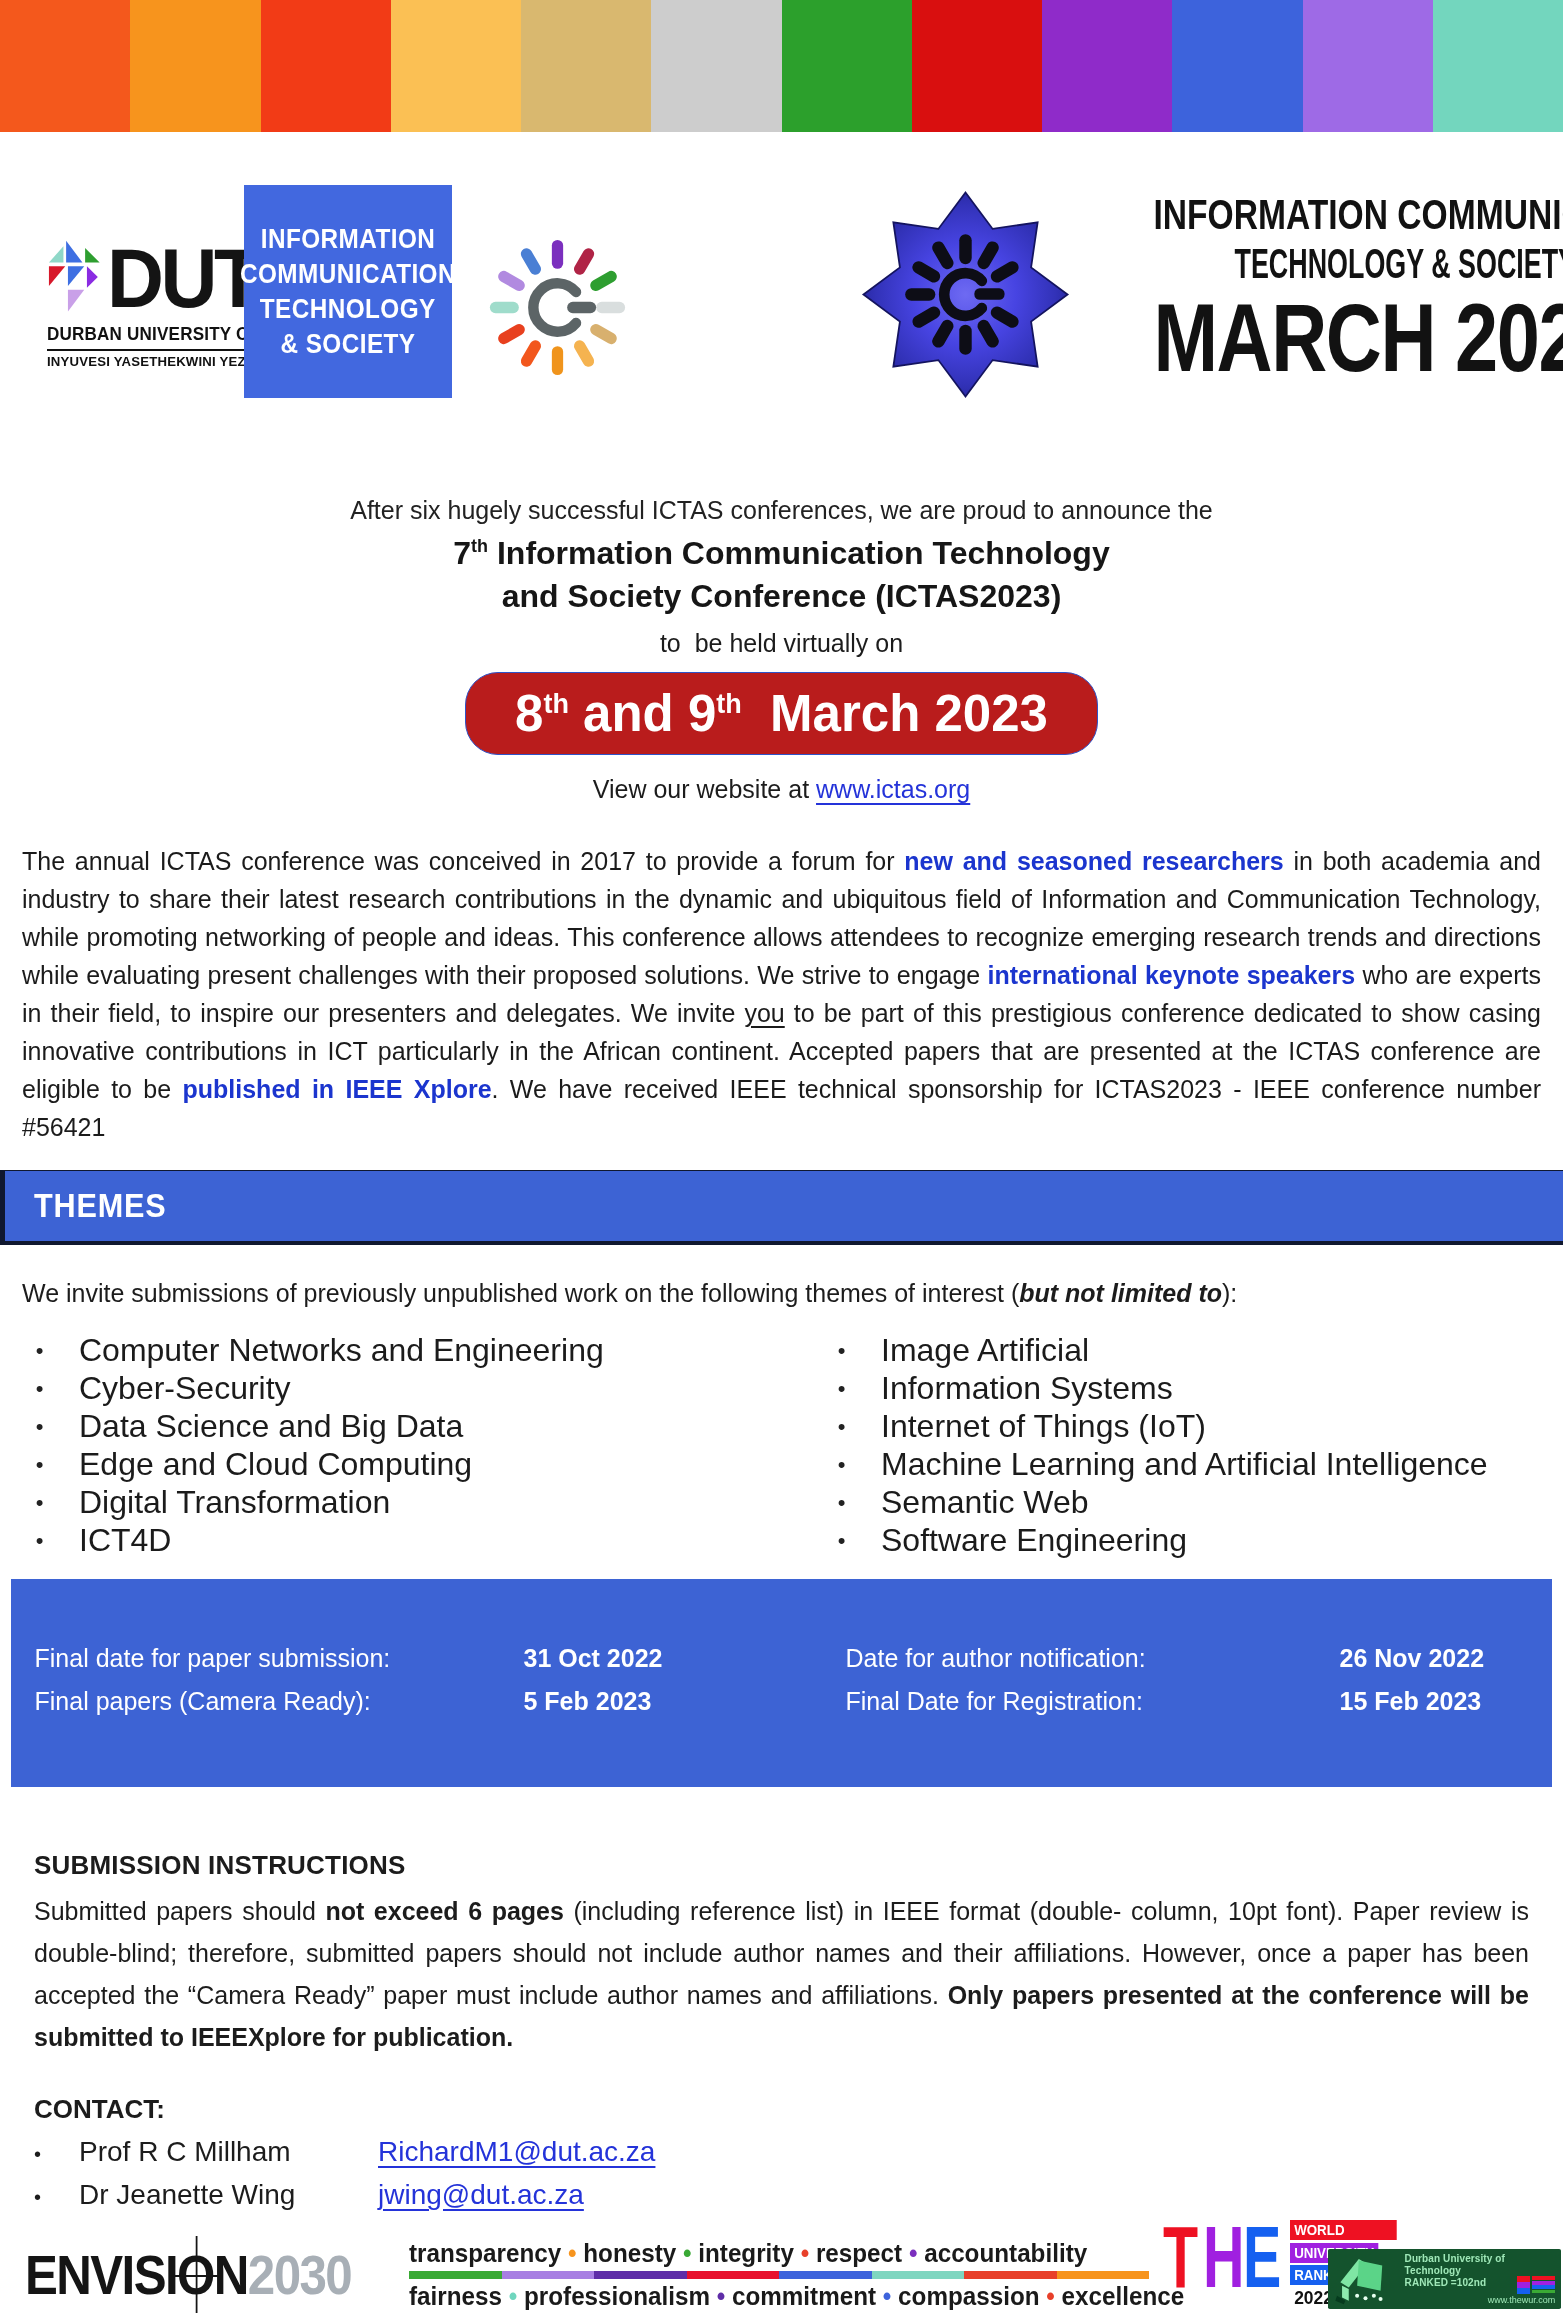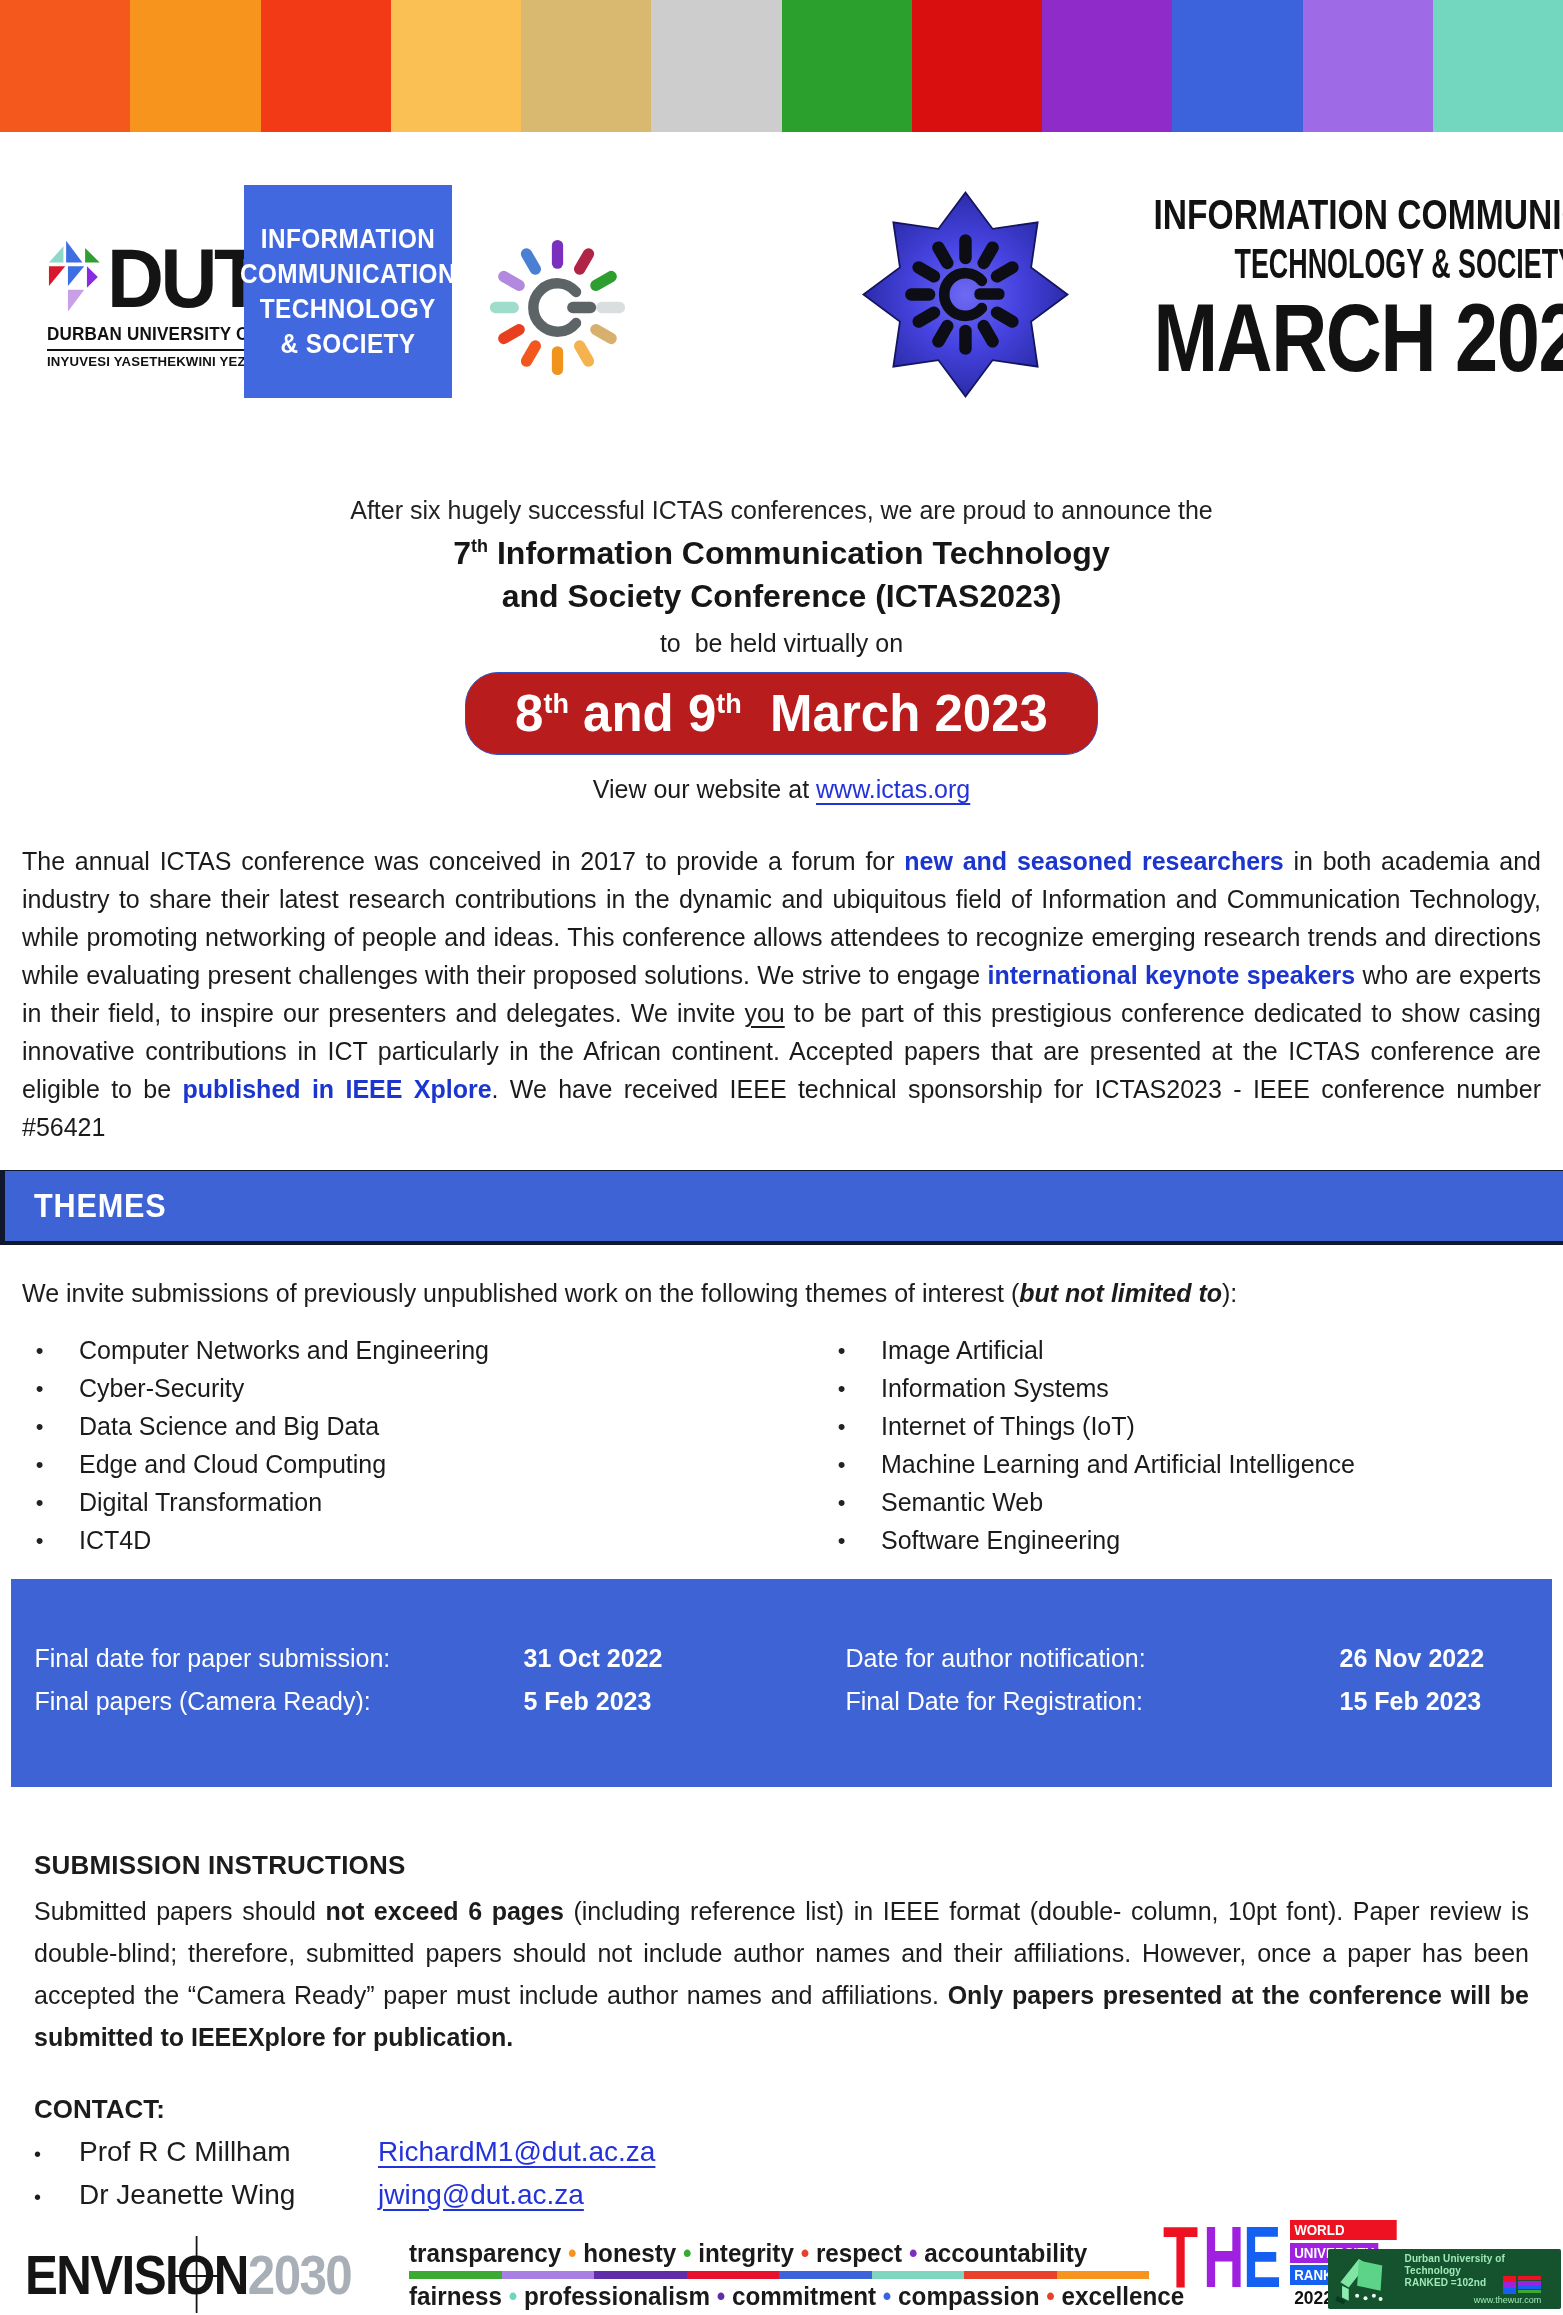--- a/index.html
+++ b/index.html
@@ -57,21 +57,21 @@
   
   .themes-bar{margin-top:23.5px;height:70px;background:#3D63D4;border-left:5.4px solid #10182F;
               border-bottom:4.5px solid #10182F;border-top:1.8px solid #10182F;
               display:flex;align-items:center;}
   .themes-bar span{color:#fff;font-size:34px;font-weight:700;letter-spacing:0.9px;margin-left:29px;
                    transform:scaleX(.9);transform-origin:left center;}
   .themes-intro{margin:34px 22px 0 22px;font-size:25px;}
   .themes-cols{display:flex;margin-top:23.5px;margin-left:34px;}
   .t-col{width:802px;}
   .t-col.right{width:auto;}
-  .theme-item{position:relative;padding-left:45px;font-size:25px;line-height:38px;color:#1b1b1b;}
+  .theme-item{position:relative;padding-left:45px;font-size:32px;line-height:38px;color:#1b1b1b;}
   .theme-item::before{content:"\2022";position:absolute;left:1.8px;top:0.9px;font-size:22px;color:#222;}
 
   
   .dates-banner{margin:20px 11px 0 11px;height:208px;background:#3D63D4;display:flex;
                 box-sizing:border-box;padding-top:58px;color:#fff;}
   .dcol{margin-left:23.5px;width:811px;}
   .dcol.right{width:auto;margin-left:0;}
   .drow{display:flex;font-size:25px;line-height:43px;}
   .dlabel{width:452px;}
   .dcol.right .dlabel{width:457px;}
@@ -115,21 +115,21 @@
       transform:scaleX(.92);transform-origin:left center;white-space:nowrap;}
   .ts.w{background:#EE1122;width:107px;}
   .ts.u{background:#A020E0;width:87px;}
   .ts.r{background:#1560F0;width:74px;}
   .ts.y{background:transparent;color:#111;font-size:19px;padding-left:4.5px;}
   .dut-badge{position:absolute;right:1.8px;bottom:7.2px;width:233px;height:60px;background:#14532D;
              border-radius:1.8px;box-sizing:border-box;padding:4.5px 7.2px 3.6px 5.4px;overflow:hidden;}
   .db-art{position:absolute;left:3.6px;top:1.8px;}
   .db-text{margin-left:71px;color:#9FE8B8;font-size:10px;line-height:11.8px;font-weight:700;
            letter-spacing:0.1px;}
-  .db-bottom{position:absolute;right:20px;bottom:3.6px;text-align:right;}
+  .db-bottom{position:absolute;right:6px;bottom:3.6px;text-align:right;}
   .mini-the{display:flex;justify-content:flex-end;align-items:flex-start;margin-bottom:1.8px;}
   .m-l{width:12.7px;height:18px;margin-right:1.8px;display:flex;flex-direction:column;}
   .m-l div{flex:1;}
   .m-stack div{width:23.5px;height:3.6px;margin-bottom:0.9px;}
   .db-url{color:#9FE8B8;font-size:9px;line-height:9px;}
 </style>
 </head>
 <body>
 
 <div class="page">

